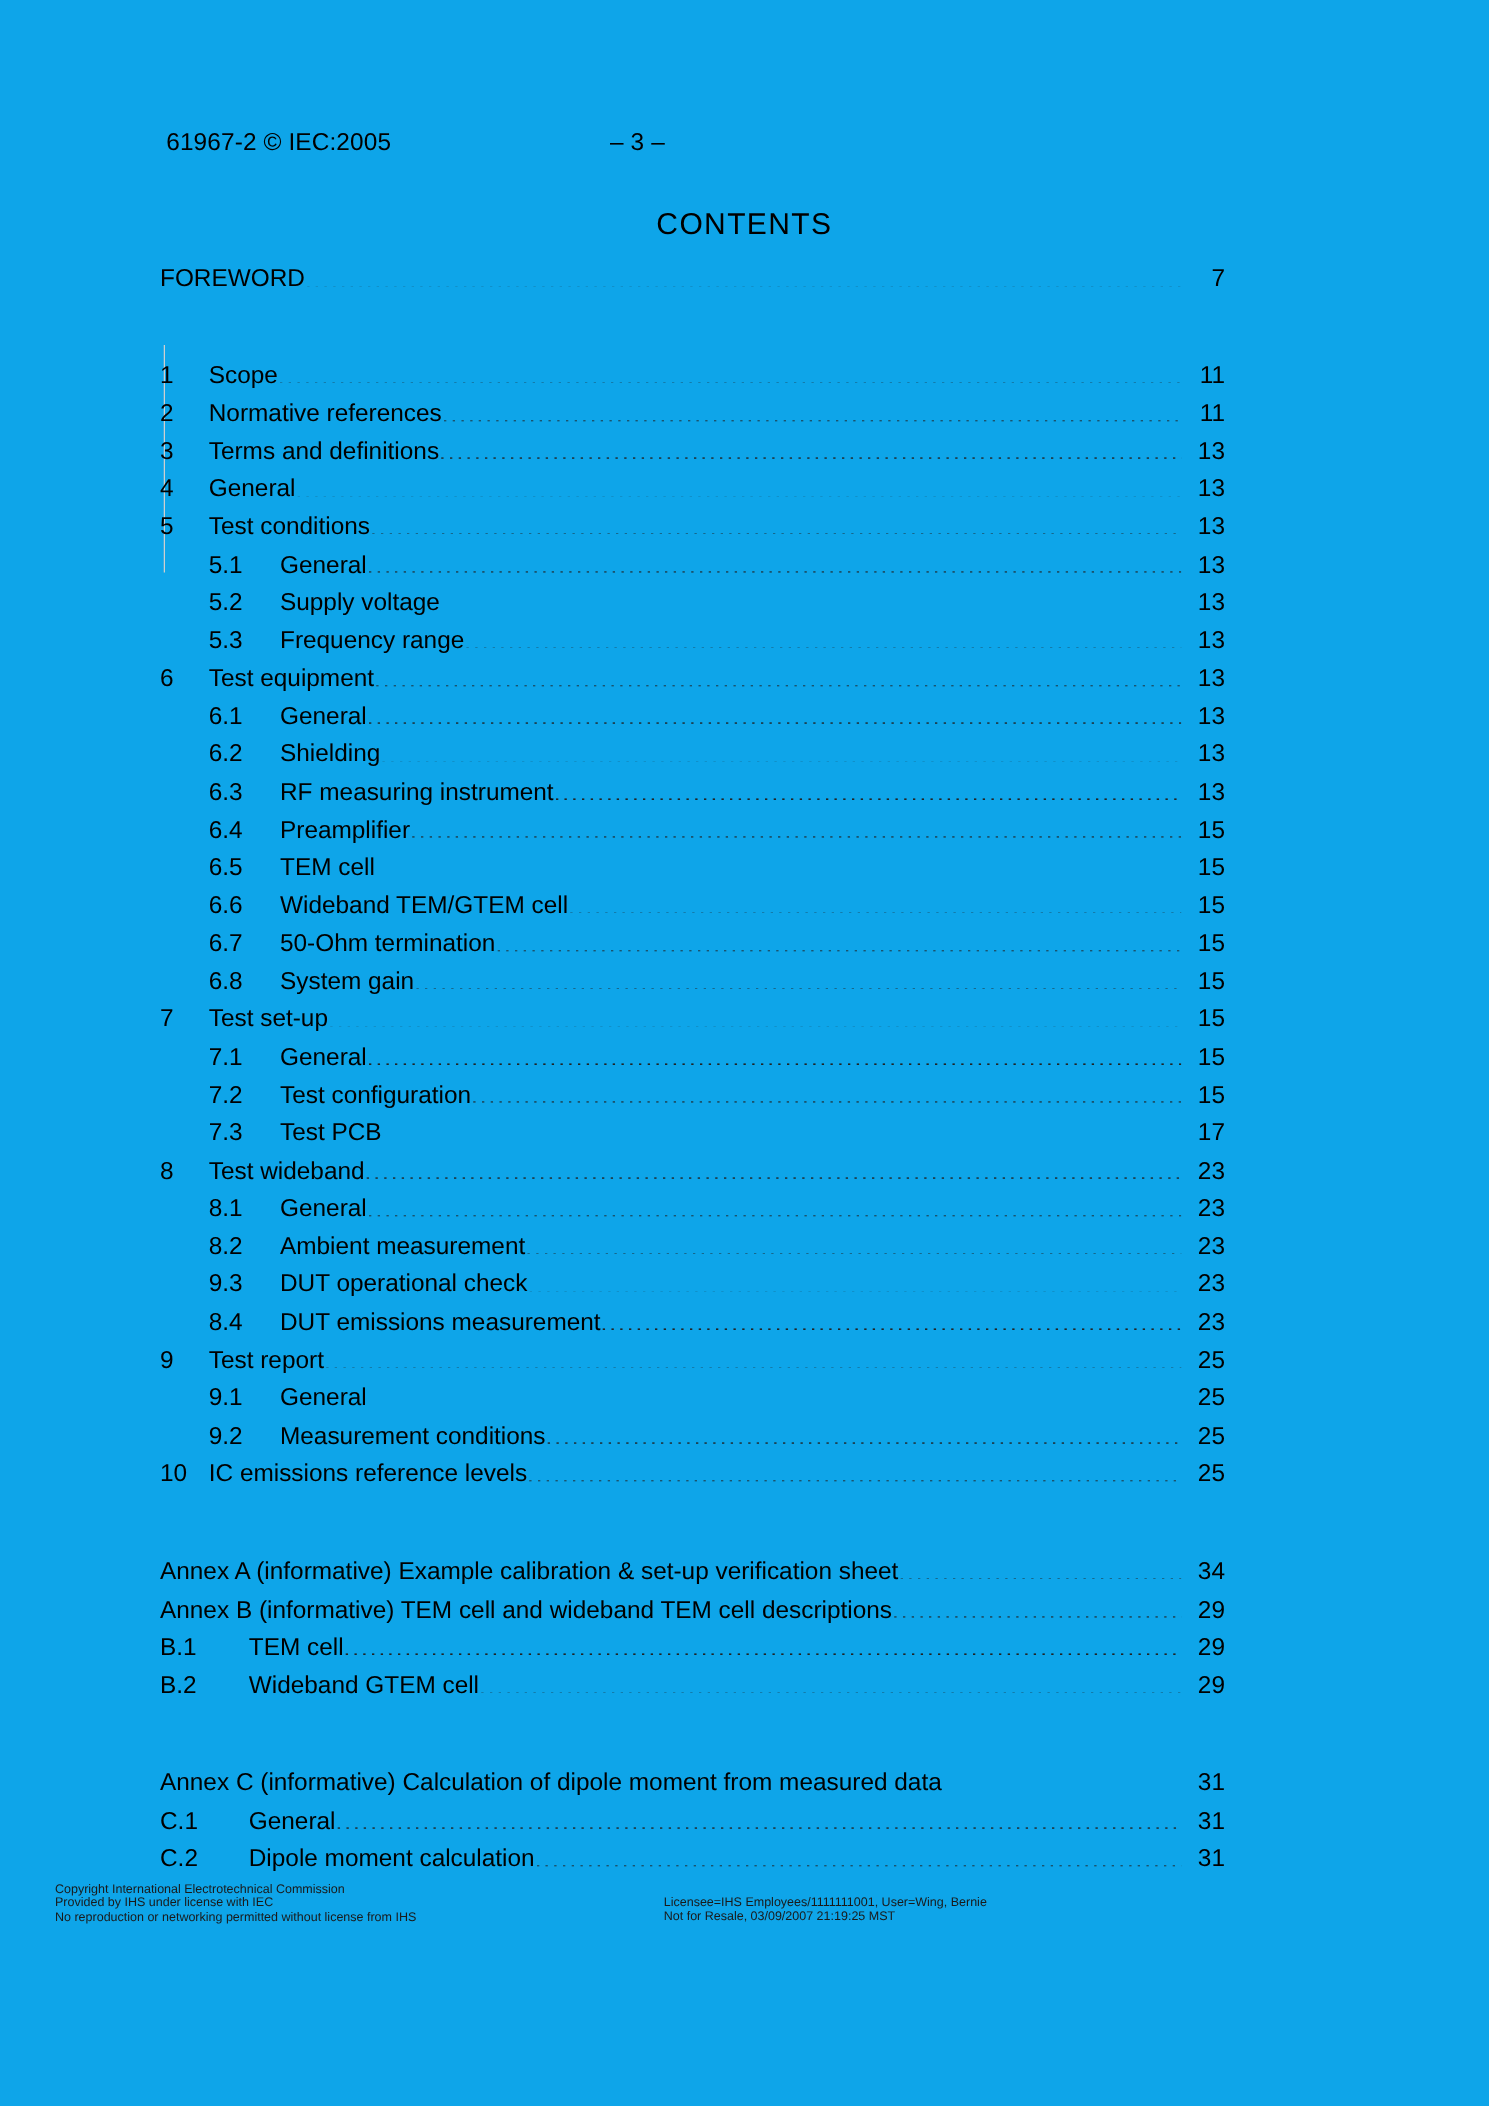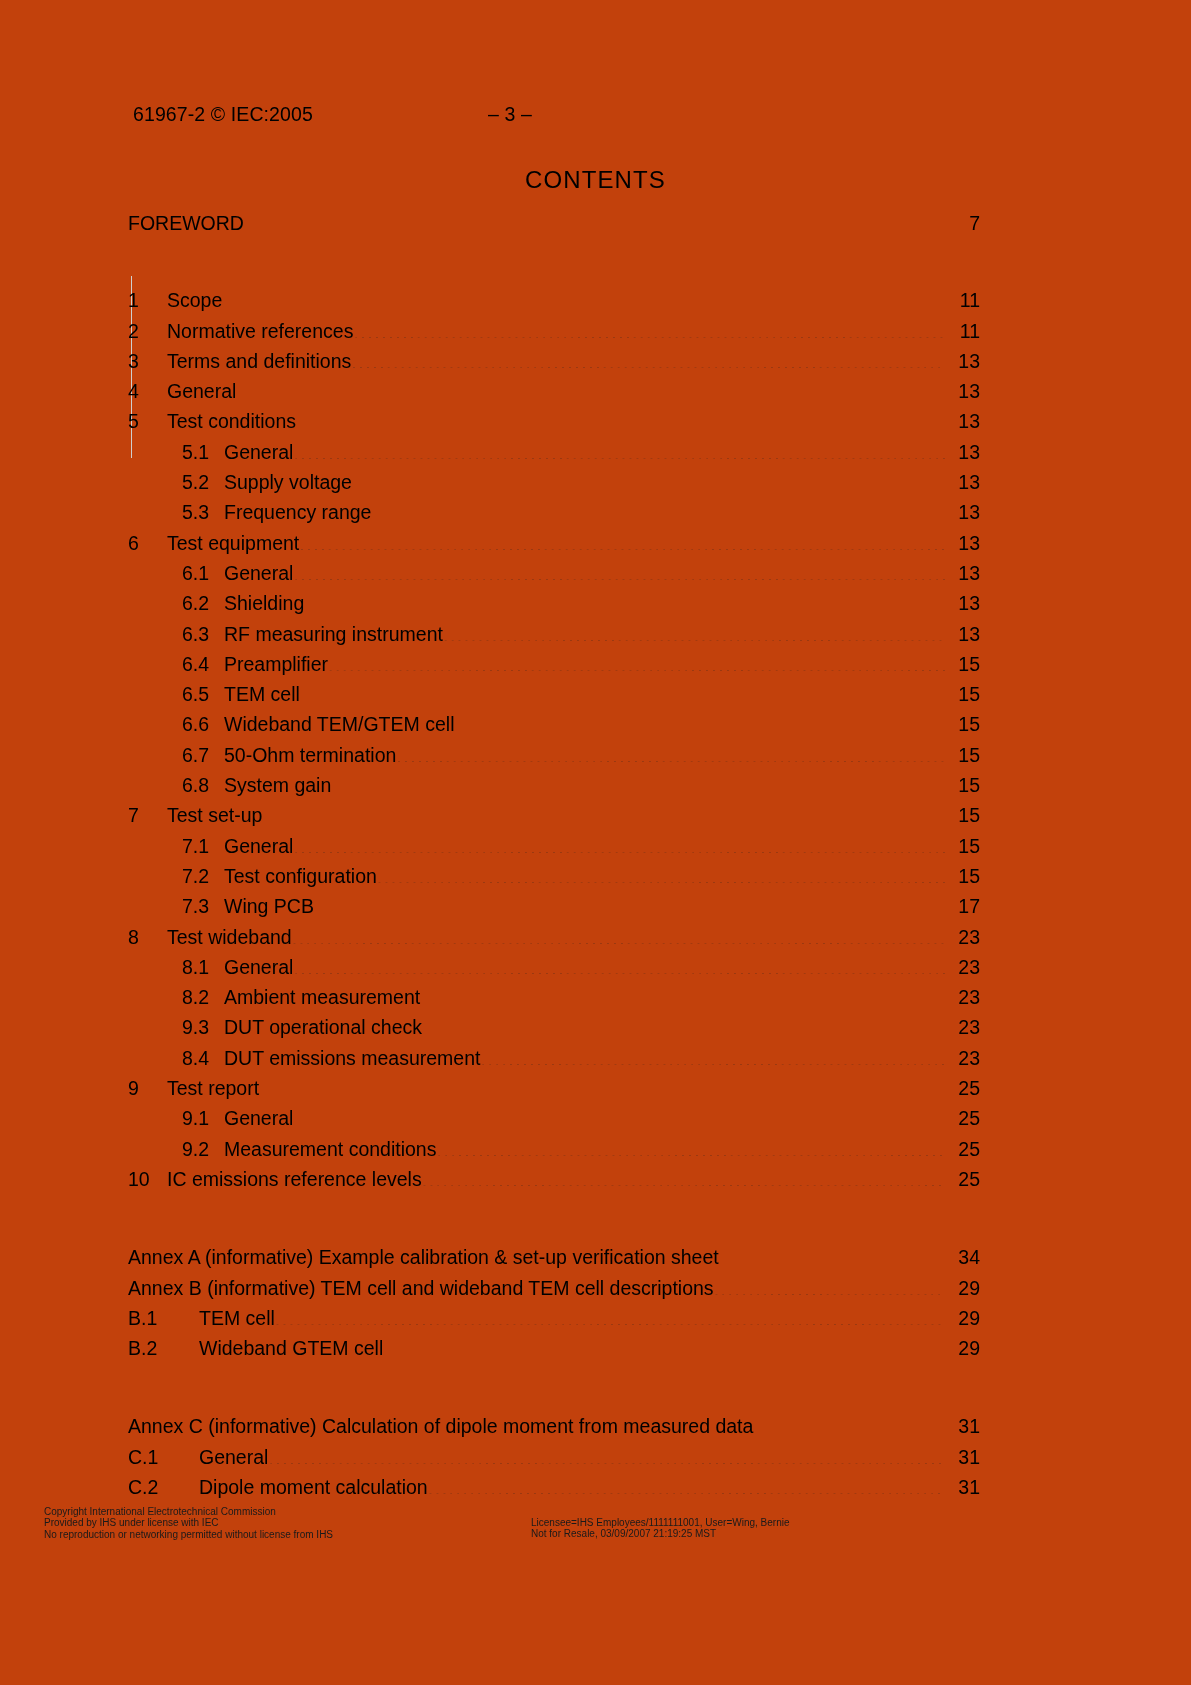--- a/index.html
+++ b/index.html
@@ -10,21 +10,21 @@
   }
   body {
     font-family: "Liberation Sans", sans-serif;
     color: #000000;
   }
   .page {
     position: relative;
     width: 1191px;
     height: 1685px;
     margin: 0 auto;
-    background: #c2410c;
+    background: #0ea5e9;
     overflow: hidden;
   }
 
   
   .doc-header {
     position: absolute;
     top: 103px;
     left: 133px;
     width: 860px;
     height: 26px;
@@ -75,21 +75,21 @@
   
   .num {
     flex: 0 0 auto;
     width: 39px;
     text-align: left;
   }
   .subnum {
     flex: 0 0 auto;
     width: 57px;
     margin-left: 39px;
-    text-align: center;
+    text-align: left;
   }
   .annexnum {
     flex: 0 0 auto;
     width: 71px;
     text-align: left;
   }
   .label {
     flex: 0 0 auto;
   }
   .leader {
@@ -298,21 +298,21 @@
           <span class="pageno">15</span>
         </div>
         <div class="toc-row">
           <span class="subnum">7.2</span>
           <span class="label">Test configuration</span>
           <span class="leader"></span>
           <span class="pageno">15</span>
         </div>
         <div class="toc-row">
           <span class="subnum">7.3</span>
-          <span class="label">Wing PCB</span>
+          <span class="label">Test PCB</span>
           <span class="leader"></span>
           <span class="pageno">17</span>
         </div>
         <div class="toc-row">
           <span class="num">8</span>
           <span class="label">Test wideband</span>
           <span class="leader"></span>
           <span class="pageno">23</span>
         </div>
         <div class="toc-row">

